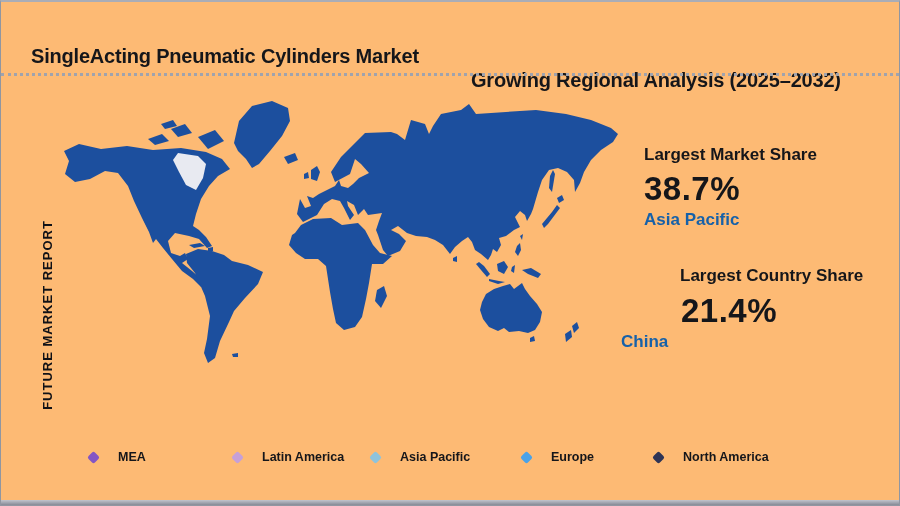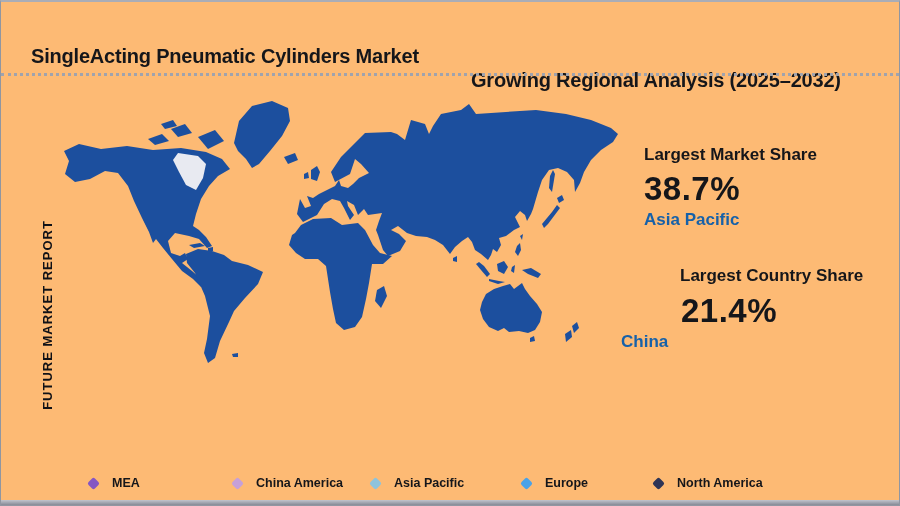--- a/index.html
+++ b/index.html
@@ -21,21 +21,21 @@
   .title-left{left:30px;top:43px;}
   .title-right{left:470px;top:43px;margin-top:24px;}
   .dotline{left:0;right:0;top:71px;border-top:3px dotted #a0a3ad;height:0;}
   .watermark{
     left:46px;top:313px;transform:translate(-50%,-50%) rotate(-90deg);
     font-size:13px;font-weight:800;letter-spacing:1px;white-space:nowrap;color:#101116;
   }
   .stat-label{font-size:17px;font-weight:800;white-space:nowrap;}
   .stat-value{font-size:33px;font-weight:800;line-height:1;white-space:nowrap;letter-spacing:0.5px;}
   .stat-region{font-size:17px;font-weight:800;color:#1661a9;white-space:nowrap;}
-  .legend-item{display:flex;align-items:center;gap:14px;height:16px;top:473px;}
+  .legend-item{display:flex;align-items:center;gap:20px;height:16px;top:447px;}
   .legend-dot{width:9px;height:9px;border-radius:2px;transform:rotate(45deg);flex:0 0 auto;}
   .legend-label{font-size:12.5px;font-weight:800;white-space:nowrap;}
   svg.worldmap{position:absolute;left:50px;top:88px;width:590px;height:312px;}
 </style>
 </head>
 <body>
 
 <div class="frame">
 
   <div class="abs title title-left">SingleActing Pneumatic Cylinders Market</div>
@@ -103,21 +103,21 @@
   <div class="abs stat-label" style="left:643px;top:264px;margin-left:36px;">Largest Country Share</div>
   <div class="abs stat-value" style="left:680px;top:292px;">21.4%</div>
   <div class="abs stat-region" style="left:620px;top:330px;">China</div>
 
   <div class="abs legend-item" style="left:88px;">
     <span class="legend-dot" style="background-color: rgb(132, 86, 196);"></span>
     <span class="legend-label">MEA</span>
   </div>
   <div class="abs legend-item" style="left:232px;">
     <span class="legend-dot" style="background-color: rgb(198, 160, 216);"></span>
-    <span class="legend-label">China America</span>
+    <span class="legend-label">Latin America</span>
   </div>
   <div class="abs legend-item" style="left:370px;">
     <span class="legend-dot" style="background-color: rgb(142, 195, 220);"></span>
     <span class="legend-label">Asia Pacific</span>
   </div>
   <div class="abs legend-item" style="left:513px;padding-left:8px;">
     <span class="legend-dot" style="background-color: rgb(74, 162, 232);"></span>
     <span class="legend-label">Europe</span>
   </div>
   <div class="abs legend-item" style="left:653px;align-items:center;">

